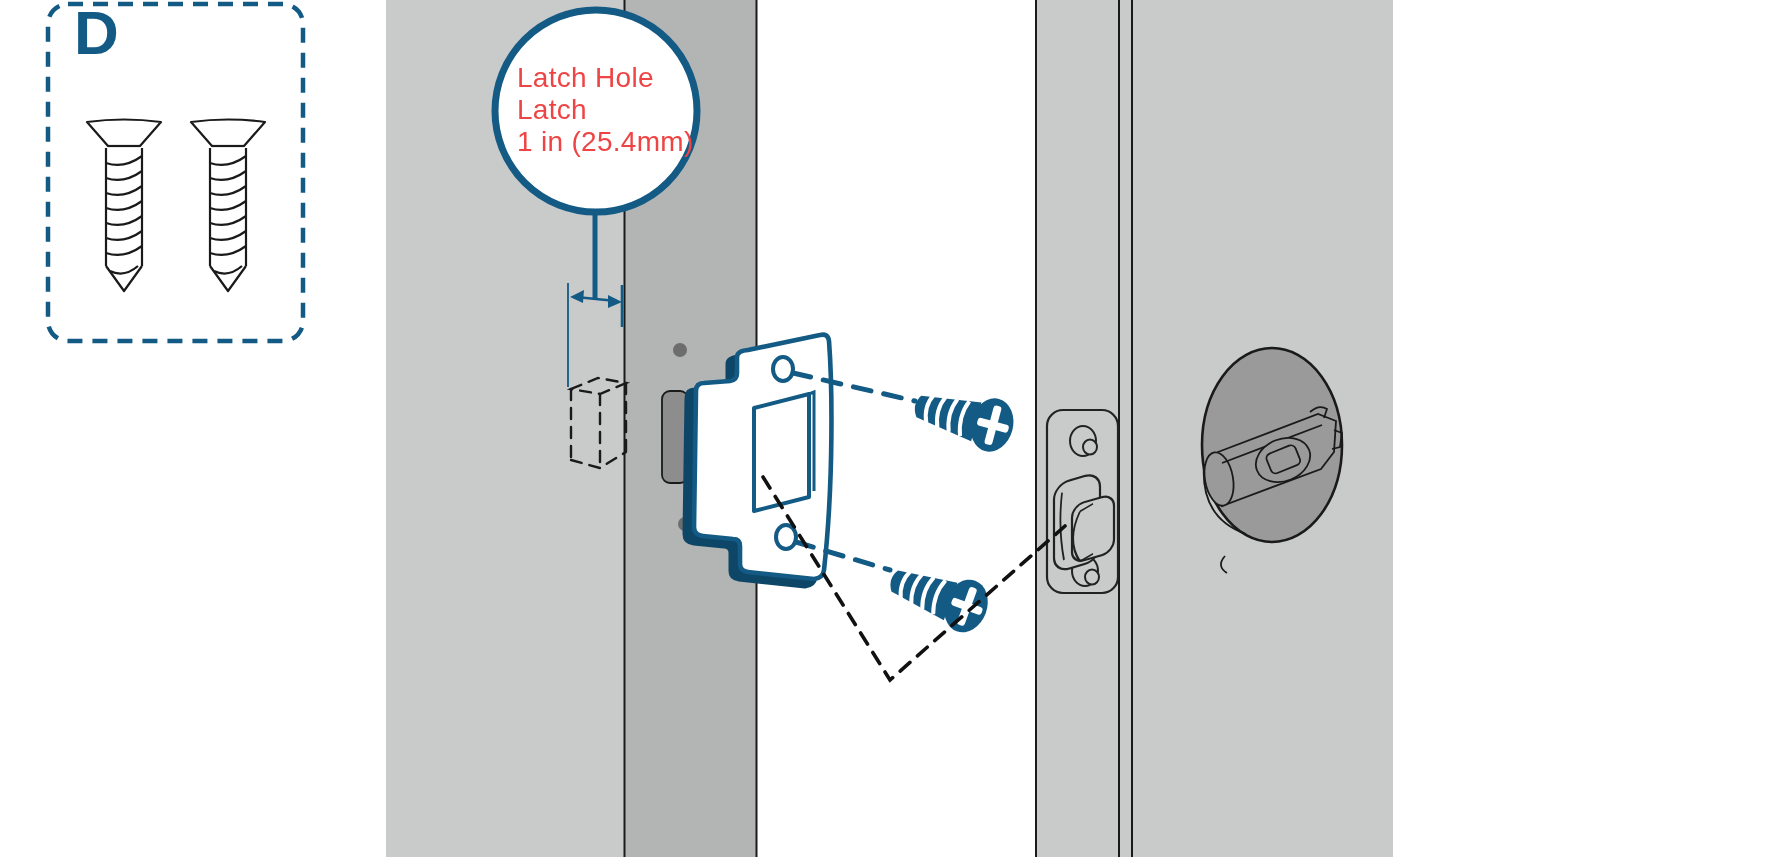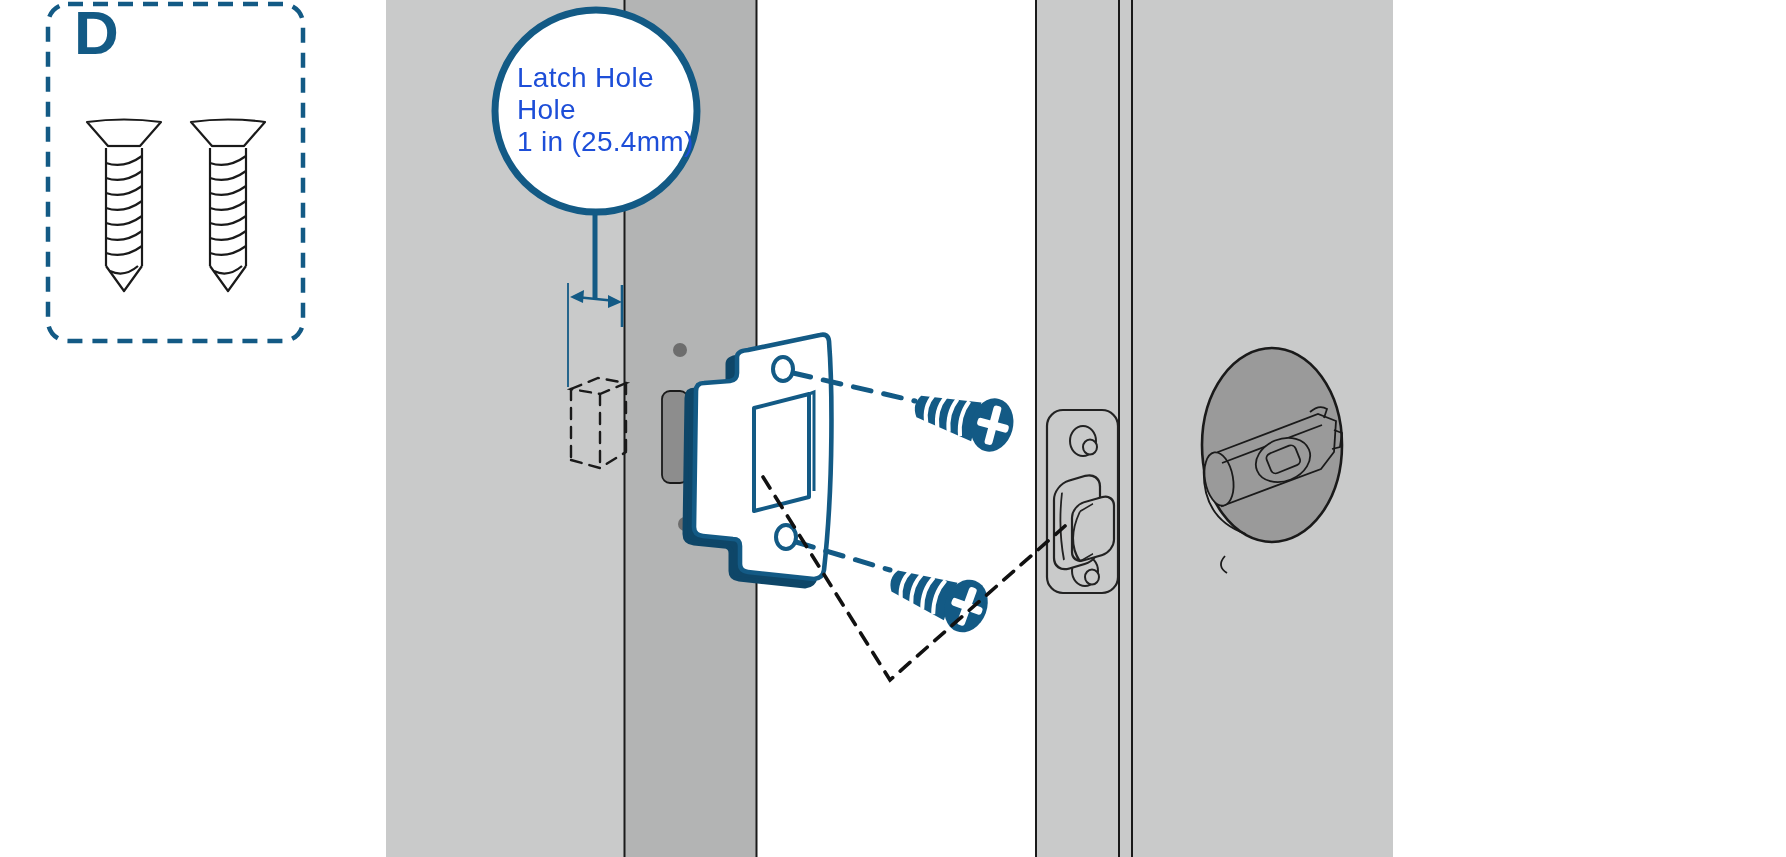--- a/index.html
+++ b/index.html
@@ -11,21 +11,21 @@
     font-family:"Liberation Sans", sans-serif;
   }
   .scene{position:absolute;left:0;top:0;width:1786px;height:857px;}
   .d-label{
     position:absolute;left:74px;top:2px;
     font-size:62px;font-weight:600;color:#135a85;
     letter-spacing:1px;line-height:1;
   }
   .callout-text{
     position:absolute;left:517px;top:62px;
-    font-size:28px;line-height:32px;color:#1d4ed8;
+    font-size:28px;line-height:32px;color:#ef4444;
     font-weight:400;letter-spacing:0.3px;white-space:nowrap;
   }
 </style>
 </head>
 <body>
 
 <div class="stage">
 
 <svg class="scene" viewBox="0 0 1786 857">
 
@@ -176,17 +176,17 @@
       <path d="M106,266 L124,291 L142,266"></path>
       <path d="M110,271 Q124,278 138,266"></path>
     </g>
   </g>
 </svg>
 
 <div class="d-label">D</div>
 
 <div class="callout-text">
   <div>Latch Hole</div>
-  <div>Hole</div>
+  <div>Latch</div>
   <div>1 in (25.4mm)</div>
 </div>
 
 </div>
 
 </body></html>

